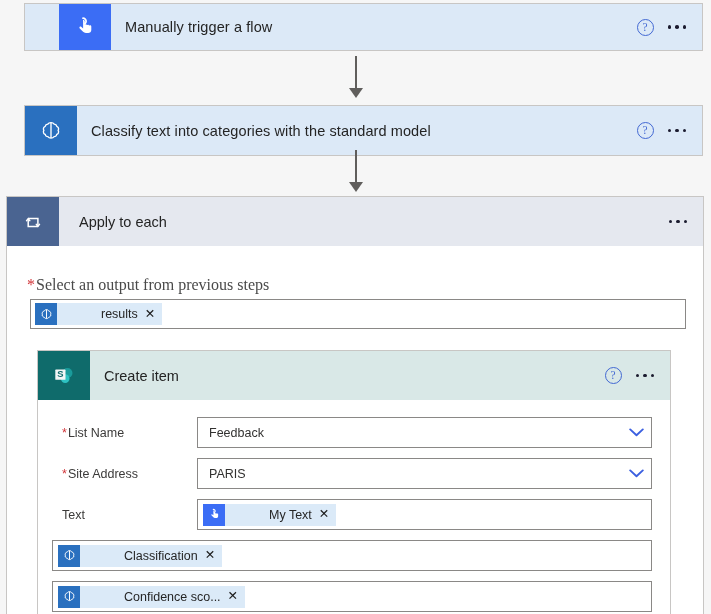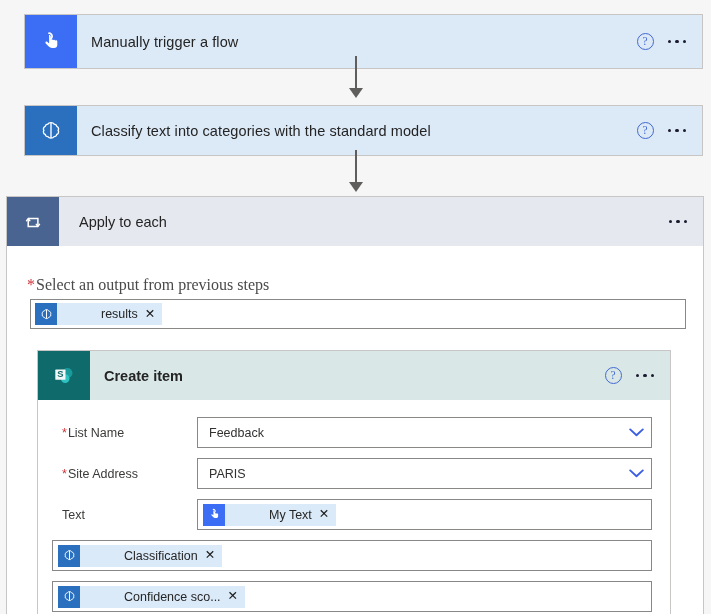--- a/index.html
+++ b/index.html
@@ -204,21 +204,20 @@
     align-items: center;
     justify-content: center;
   }
   .sp-title {
     flex: 1;
     display: flex;
     align-items: center;
     padding-left: 14px;
     font-size: 14.5px;
     color: #242424;
-    font-weight: bold;
   }
   .sp-body {
     padding: 12px 0 14px 0;
   }
 
   .form-row {
     display: flex;
     align-items: center;
     min-height: 41px;
     padding: 0 18px 0 14px;
@@ -251,21 +250,21 @@
     width: 22px;
     min-width: 22px;
     display: flex;
     align-items: center;
     justify-content: center;
   }
 </style>
 </head>
 <body>
 
-<div class="step-card" style="left:24px; top:14px; width:679px; height:55px;">
+<div class="step-card" style="left:24px; top:3px; width:679px; height:48px;padding-left:34px;">
   <div class="step-icon" style="background:#3b6df5;">
     <svg width="26" height="26" viewBox="0 0 26 26" aria-hidden="true">
       <path d="M11 4.2a3.1 3.1 0 0 1 3.1 3.1c0 1.0-.5 1.9-1.25 2.45" fill="none" stroke="#ffffff" stroke-width="1.7" stroke-linecap="round"></path>
       <path d="M11.1 7.4v7.0l-1.9-1.6c-.7-.6-1.8-.1-1.8.8 0 .3.1.6.35.85l3.3 3.4c.7.75 1.7 1.15 2.75 1.15h2.4c1.7 0 3.1-1.4 3.1-3.1v-3.3c0-.7-.55-1.25-1.25-1.25-.35 0-.65.15-.9.35-.1-.6-.6-1.05-1.25-1.05-.4 0-.75.2-1 .45-.15-.5-.6-.9-1.2-.9-.35 0-.65.15-.9.35V7.4c0-.75-.6-1.35-1.35-1.35S11.1 6.65 11.1 7.4z" fill="#ffffff"></path>
     </svg>
   </div>
   <div class="step-title">Manually trigger a flow</div>
   <div class="step-actions">
     <div class="help-icon">?</div>
     <div class="ellipsis">

